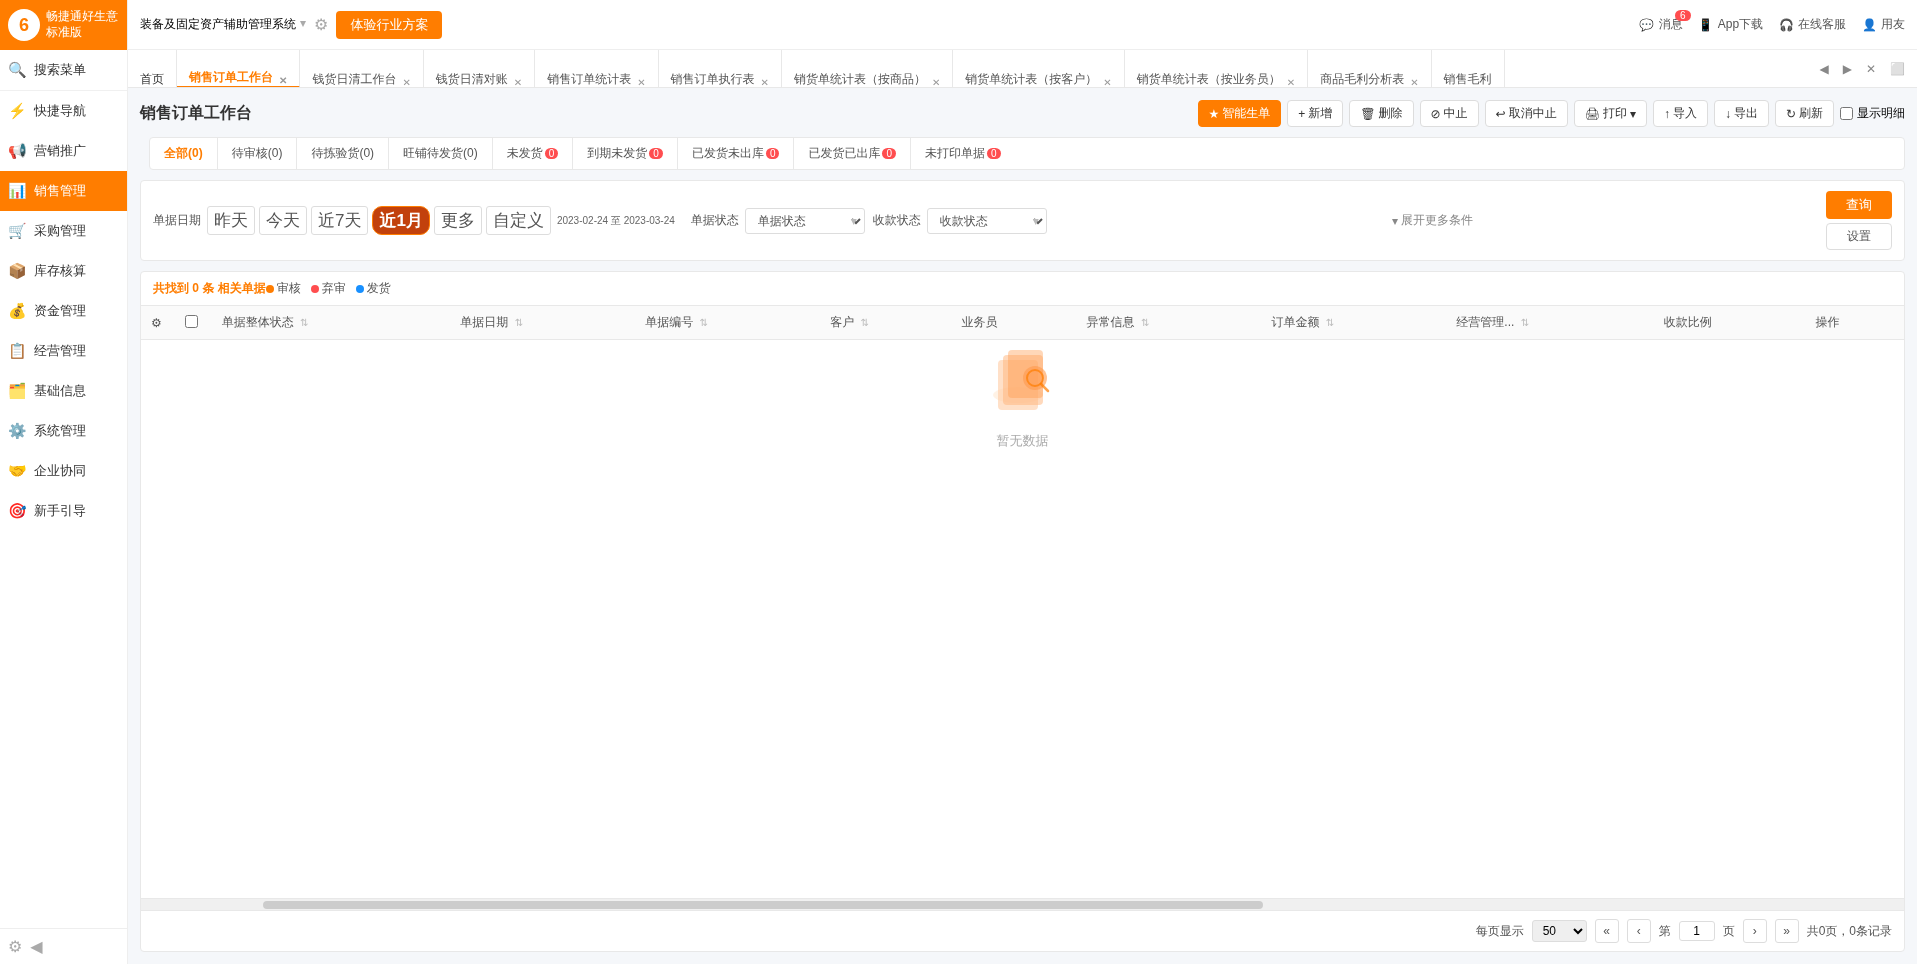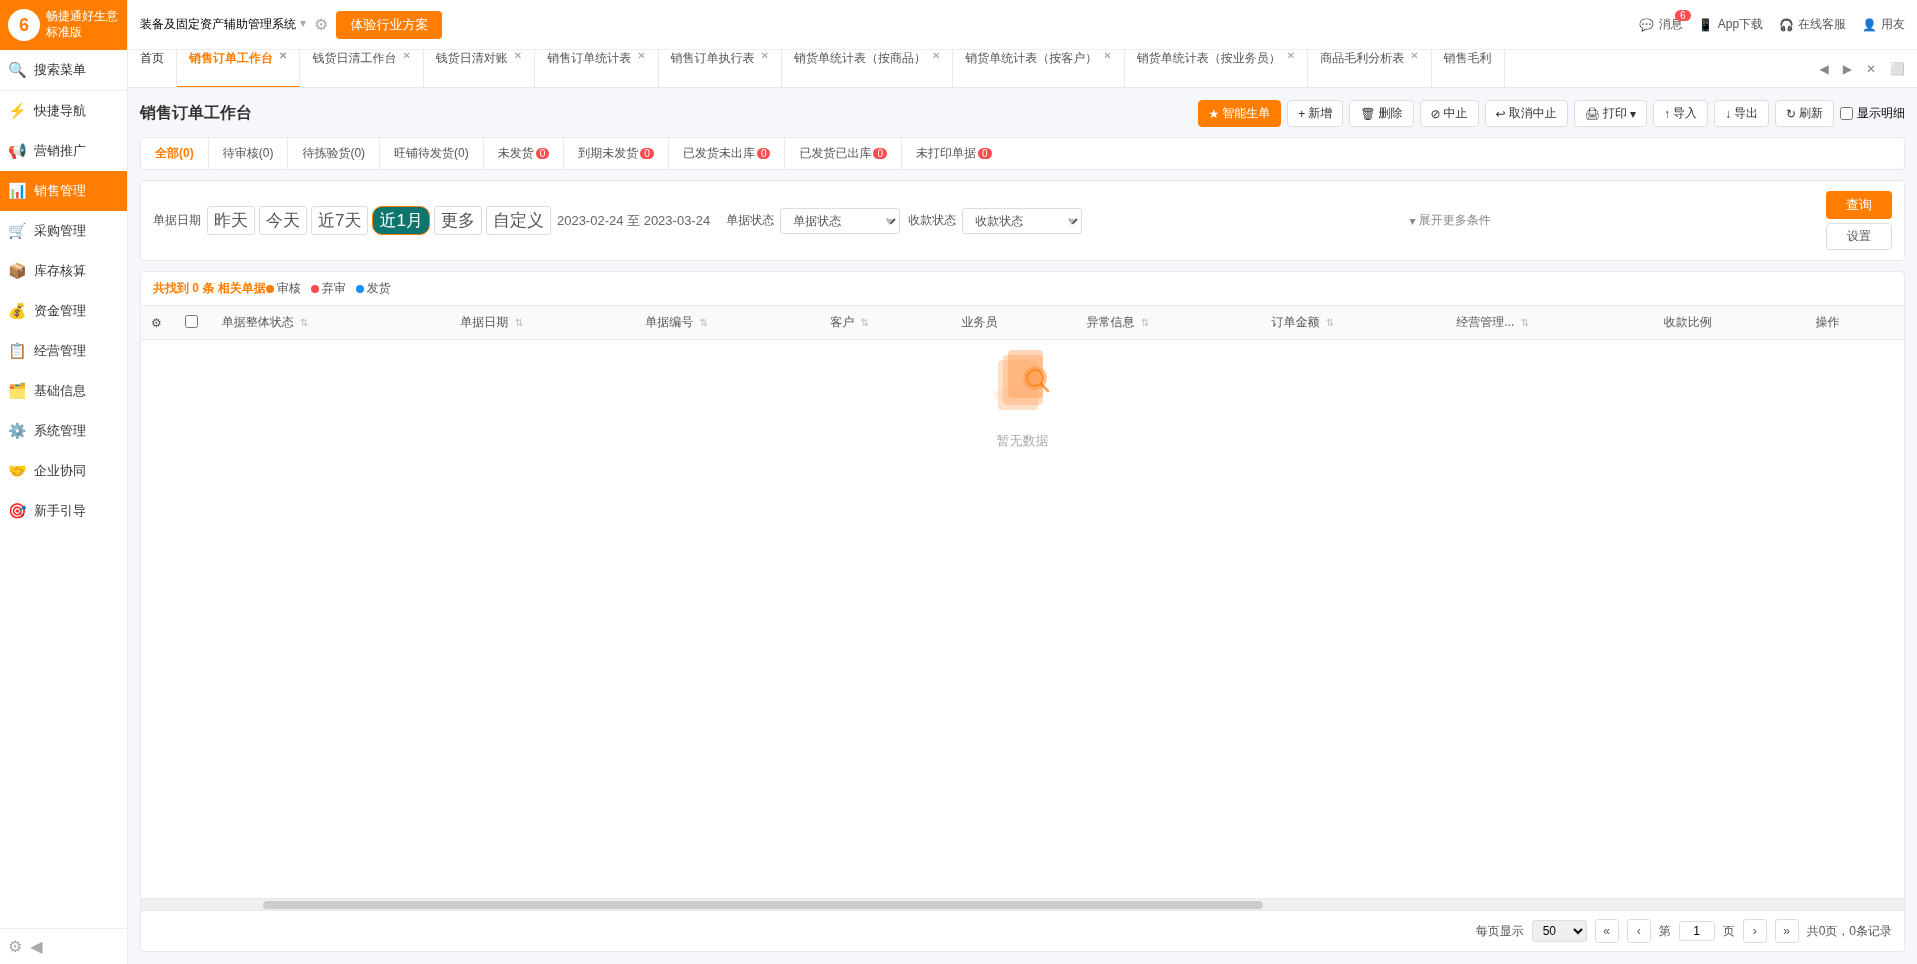--- a/index.html
+++ b/index.html
@@ -21,51 +21,51 @@
     
     .topbar { height: 50px; background: #fff; display: flex; align-items: center; padding: 0 12px; border-bottom: 1px solid #eee; gap: 8px; }
     .topbar-dropdown { display: flex; align-items: flex-start; gap: 4px; cursor: pointer; }
     .topbar-btn-solution { background: #ff7d00; color: #fff; border: none; padding: 5px 14px; border-radius: 4px; cursor: pointer; font-size: 13px; }
     .topbar-actions { display: flex; align-items: center; gap: 16px; color: #555; }
     .topbar-action { display: flex; align-items: center; gap: 4px; cursor: pointer; font-size: 12px; position: relative; }
     .badge { background: #ff4d4f; color: #fff; border-radius: 10px; font-size: 10px; padding: 0 4px; min-width: 16px; text-align: center; position: absolute; top: -6px; right: -8px; }
 
     
     .tabbar { background: #fff; display: flex; align-items: center; border-bottom: 1px solid #e8e8e8; overflow: hidden; height: 38px; }
-    .tab { display: flex; align-items: flex-start; padding: 0 12px; height: 38px; cursor: pointer; white-space: nowrap; font-size: 12px; color: #555; border-right: 1px solid #e8e8e8; gap: 6px; flex-shrink: 0; }
+    .tab { display: flex; align-items: flex-end; padding: 0 12px; height: 38px; cursor: pointer; white-space: nowrap; font-size: 12px; color: #555; border-right: 1px solid #e8e8e8; gap: 6px; flex-shrink: 0; }
     .tab.active { background: #fff; color: #ff7d00; border-bottom: 2px solid #ff7d00; font-weight: bold; }
     .tab-home { background: #fff; color: #333; font-weight: normal; }
     .tab-close { color: #999; font-size: 10px; cursor: pointer; }
     .tabbar-nav { display: flex; align-items: center; margin-left: auto; padding: 0 8px; gap: 6px; }
     .tabbar-nav-btn { cursor: pointer; color: #888; padding: 2px 4px; }
 
     
     .content { flex: 1; display: flex; flex-direction: column; overflow: hidden; background: #f5f7fa; padding: 12px; }
     .page-title-bar { display: flex; align-items: center; justify-content: space-between; margin-bottom: 10px; }
     .page-title { font-size: 16px; font-weight: bold; color: #333; }
     .toolbar { display: flex; align-items: center; gap: 6px; }
     .toolbar-btn { display: flex; align-items: center; gap: 3px; padding: 4px 10px; border: 1px solid #ddd; background: #fff; border-radius: 4px; cursor: pointer; font-size: 12px; color: #333; }
     .toolbar-btn.primary { background: #ff7d00; color: #fff; border-color: #ff7d00; }
 
     
-    .filter-tabs { display: flex; align-items: flex-end; gap: 0; margin-bottom: 10px; background: #fff; border-radius: 4px; border: 1px solid #e8e8e8; overflow: hidden; }
+    .filter-tabs { display: flex; align-items: flex-end; gap: 0; margin-bottom: 10px; background: #fff; border-radius: 4px; border: 1px solid #e8e8e8; overflow: hidden; margin-left: 9px; }
     .filter-tab { padding: 7px 14px; cursor: pointer; font-size: 12px; color: #555; border-right: 1px solid #e8e8e8; white-space: nowrap; }
     .filter-tab:last-child { border-right: none; }
     .filter-tab.active { color: #ff7d00; font-weight: bold; }
     .filter-tab .count-badge { background: #ff4d4f; color: #fff; border-radius: 10px; font-size: 10px; padding: 0 4px; margin-left: 2px; }
 
     
     .search-area { background: #fff; border-radius: 4px; border: 1px solid #e8e8e8; padding: 10px 12px; margin-bottom: 10px; }
     .search-row { display: flex; align-items: center; gap: 16px; }
     .search-field { display: flex; align-items: center; gap: 6px; }
     .search-label { color: #555; white-space: nowrap; font-size: 12px; }
     .date-range-btns { display: flex; gap: 4px; }
     .date-btn { padding: 2px 6px; border: 1px solid #ddd; border-radius: 3px; cursor: pointer; font-size: 17px; color: #555; background: #fff; }
-    .date-btn.active { background: #0f766e; color: #fff; border-color: #ff7d00; border-radius: 10px; }
-    .date-range-text { color: #666; font-size: 13px; text-align: right; }
+    .date-btn.active { background: #c2410c; color: #fff; border-color: #ff7d00; border-radius: 10px; font-weight: bold; }
+    .date-range-text { color: #666; font-size: 10px; text-align: right; }
     .search-select { border: 1px solid #ddd; border-radius: 3px; padding: 4px 8px; font-size: 12px; color: #555; background: #fff; cursor: pointer; min-width: 120px; }
     .expand-btn { display: flex; align-items: center; gap: 3px; color: #888; cursor: pointer; font-size: 12px; margin: 0 auto; }
     .search-actions { display: flex; flex-direction: column; gap: 4px; margin-left: auto; }
     .query-btn { background: #ff7d00; color: #fff; border: none; padding: 5px 20px; border-radius: 4px; cursor: pointer; font-size: 13px; }
     .set-btn { background: #fff; color: #555; border: 1px solid #ddd; padding: 4px 12px; border-radius: 4px; cursor: pointer; font-size: 12px; }
 
     
     .table-container { background: #fff; border-radius: 4px; border: 1px solid #e8e8e8; flex: 1; display: flex; flex-direction: column; overflow: hidden; }
     .table-header { display: flex; align-items: center; justify-content: flex-start; padding: 8px 12px; border-bottom: 1px solid #e8e8e8; }
     .table-count { font-size: 12px; color: #555; }

